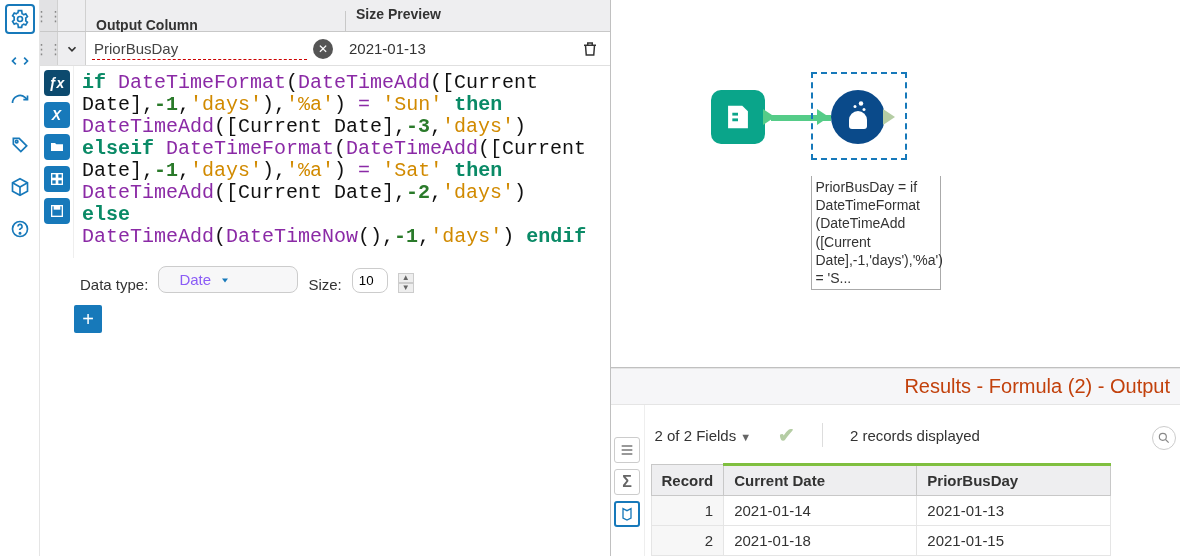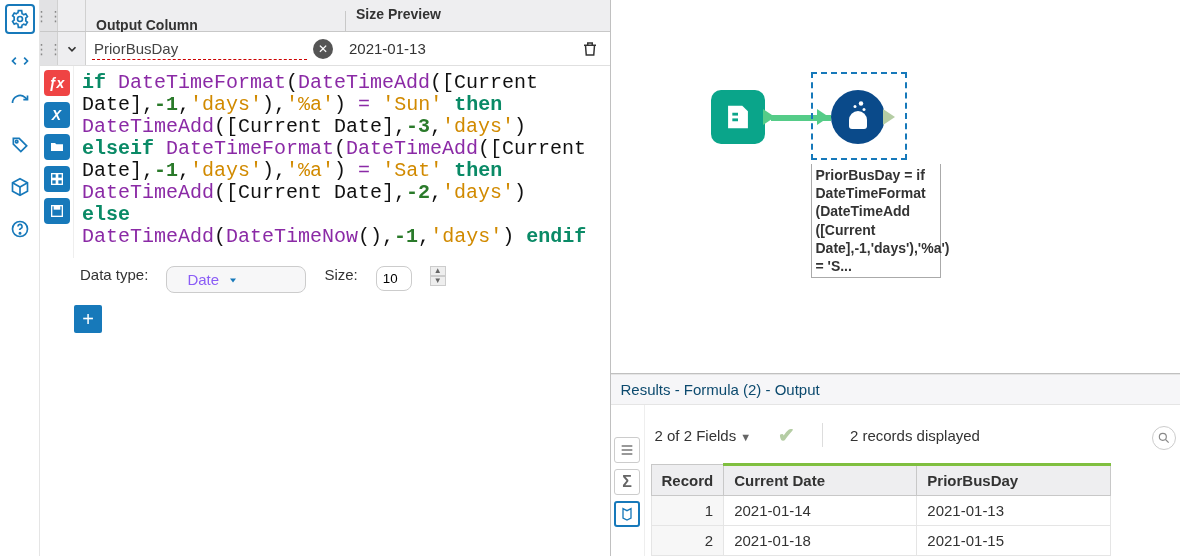--- a/index.html
+++ b/index.html
@@ -23,39 +23,39 @@
   .preview-val { flex: 1; padding: 0 6px; font-size: 15px; }
   .trash { width: 28px; display:flex; align-items:center; justify-content:center; color:#333; margin-right: 6px; }
   .formula-body { display: flex; }
   .mini-rail { width: 34px; background: #fff; display:flex; flex-direction:column; align-items:center; padding-top: 4px; gap:6px; border-right:1px solid #eee; }
   .mini-icon { width: 26px; height: 26px; border-radius: 4px; display:flex; align-items:center; justify-content:center; font-weight:700; color:#fff; font-size: 14px; }
   .code-area { flex:1; padding: 6px 8px 10px 8px; font-family: "Courier New", monospace; font-size: 20px; line-height: 22px; white-space: pre-wrap; color:#111; }
   .kw { color: #0a8a66; font-weight: 700; }
   .purple { color: #8b2aa6; }
   .str { color: #d18a00; }
   .num { color: #2a7a2a; font-weight: 700;}
-  .cfg-row { display:flex; align-items:flex-start; gap:18px; padding: 8px 0 8px 40px; font-size:15px; }
+  .cfg-row { display:flex; align-items:flex-end; gap:10px; padding: 8px 0 8px 40px; font-size:15px; }
   .sel { display:inline-flex; align-items:center; gap:8px; border:1px solid #ccc; background:#f7f7f8; border-radius:8px; padding: 4px 20px; min-width: 140px; color:#8b5cf6; font-weight:500;}
   .size-inp { width: 36px; border:1px solid #ccc; padding:4px 6px; border-radius:8px; }
   .spin { display:flex; flex-direction:column; gap:0; }
   .spin span { width:16px; height:10px; background:#eee; border:1px solid #ccc; font-size:8px; text-align:center; line-height:8px; color:#666;}
   .add-btn { width: 28px; height: 28px; background:#1779ba; color:#fff; font-size:20px; margin:4px 0 0 34px; display:flex; align-items:center; justify-content:center; border-radius:2px; }
   .right { flex: 1; display:flex; flex-direction:column; background:#fff; }
   .canvas { flex:1; position:relative; background:#fff; border-bottom:1px solid #c0c0c0; }
   .node { position:absolute; display:flex; align-items:center; }
   .tool { width:54px; height:54px; border-radius:10px; display:flex; align-items:center; justify-content:center; }
   .tool.green { background:#0aa58a; border-radius:10px; }
   .tool.formula { background:#0a4a8a; border-radius:50%; }
   .port-r, .port-l { width:0; height:0; border-top:8px solid transparent; border-bottom:8px solid transparent; }
   .port-r { border-left:12px solid #55cc88; margin-left:-2px; }
   .port-l { border-left:12px solid #55cc88; margin-right:2px; }
   .wire { position:absolute; height:6px; background:#55cc88; }
   .sel-border { position:absolute; border:2px dashed #1779ba; }
   .annot { position:absolute; font-size:14px; color:#333; line-height:1.3; padding:2px 4px; border-left:1px solid #aaa; border-right:1px solid #aaa; border-bottom:1px solid #aaa;}
-  .results-hdr { padding: 6px 10px; background:#f6f6f8; font-size:15px; color:#0c4a6e; border-bottom:1px solid #e5e5e5; border-top:1px solid #e5e5e5;}
+  .results-hdr { padding: 6px 10px; background:#f6f6f8; font-size:20px; color:#c2410c; border-bottom:1px solid #e5e5e5; border-top:1px solid #e5e5e5;text-align:right;}
   .results-body { display:flex; background:#fff; }
   .res-rail { width:34px; display:flex; flex-direction:column; align-items:center; padding:32px 0 0 0; gap:6px; border-right:1px solid #eee; }
   .res-icon { width:26px; height:26px; border:1px solid #ccc; border-radius:3px; display:flex; align-items:center; justify-content:center; color:#666;}
   .res-icon.active { border:2px solid #1779ba; }
   .res-main { flex:1; padding: 8px 0 0 0; }
   .res-tools { display:flex; align-items:center; gap:27px; padding: 10px 10px 16px 10px; font-size:15px; color:#333; position:relative;}
   .caret { font-size:11px; color:#666; margin-left:4px;}
   .check { color:#b5cda4; font-size:20px; font-weight:700;}
   .sep-v { width:1px; height:24px; background:#ddd; }
   .tbl { border-collapse: collapse; width: 460px; margin-left:6px;}
@@ -133,21 +133,21 @@
         <svg width="18" height="18" viewBox="0 0 24 24" fill="none" stroke="#333" stroke-width="2">
             <path d="M4 7h16"></path>
             <path d="M9 7V4h6v3"></path>
             <path d="M6 7l1 13h10l1-13"></path>
           </svg>
       </div>
     </div>
 
     <div class="formula-body">
       <div class="mini-rail">
-        <div class="mini-icon" style="background:#ef4444; font-style:italic;">ƒx</div>
+        <div class="mini-icon" style="background:#0c4a6e; font-style:italic;">ƒx</div>
         <div class="mini-icon" style="background:#1779ba; font-style:italic;">X</div>
         <div class="mini-icon" style="background:#1779ba;">
             <svg width="16" height="16" viewBox="0 0 24 24" fill="#fff">
               <path d="M3 6h6l2 2h10v10H3z"></path>
             </svg>
           </div>
         <div class="mini-icon" style="background:#1779ba;">
             <svg width="16" height="16" viewBox="0 0 24 24" fill="none" stroke="#fff" stroke-width="2">
               <rect x="4" y="4" width="7" height="7"></rect>
               <rect x="13" y="4" width="7" height="7"></rect>
@@ -206,21 +206,21 @@
           <svg width="36" height="36" viewBox="0 0 24 24" fill="#fff">
               <path d="M8 20h8a2 2 0 0 0 2-2v-4a6 6 0 1 0-12 0v4a2 2 0 0 0 2 2z"></path>
               <circle cx="10" cy="5" r="1"></circle>
               <circle cx="14" cy="3" r="1.5"></circle>
               <circle cx="16" cy="7" r="1"></circle>
             </svg>
         </div>
         <div class="port-r" style="border-left-color:#b5cda4;"></div>
       </div>
 
-      <div class="annot" style="left:200px; top:164px; width:130px;font-weight:bold;">PriorBusDay = if DateTimeFormat (DateTimeAdd ([Current Date],-1,'days'),'%a') = 'S...</div>
+      <div class="annot" style="left:200px; top:176px; width:130px;">PriorBusDay = if DateTimeFormat (DateTimeAdd ([Current Date],-1,'days'),'%a') = 'S...</div>
     </div>
 
     <div class="results-hdr">Results - Formula (2) - Output</div>
 
     <div class="results-body">
       <div class="res-rail">
         <div class="res-icon">
             <svg width="16" height="16" viewBox="0 0 24 24" fill="none" stroke="#666" stroke-width="2">
               <line x1="4" y1="6" x2="20" y2="6"></line>
               <line x1="4" y1="12" x2="20" y2="12"></line>

